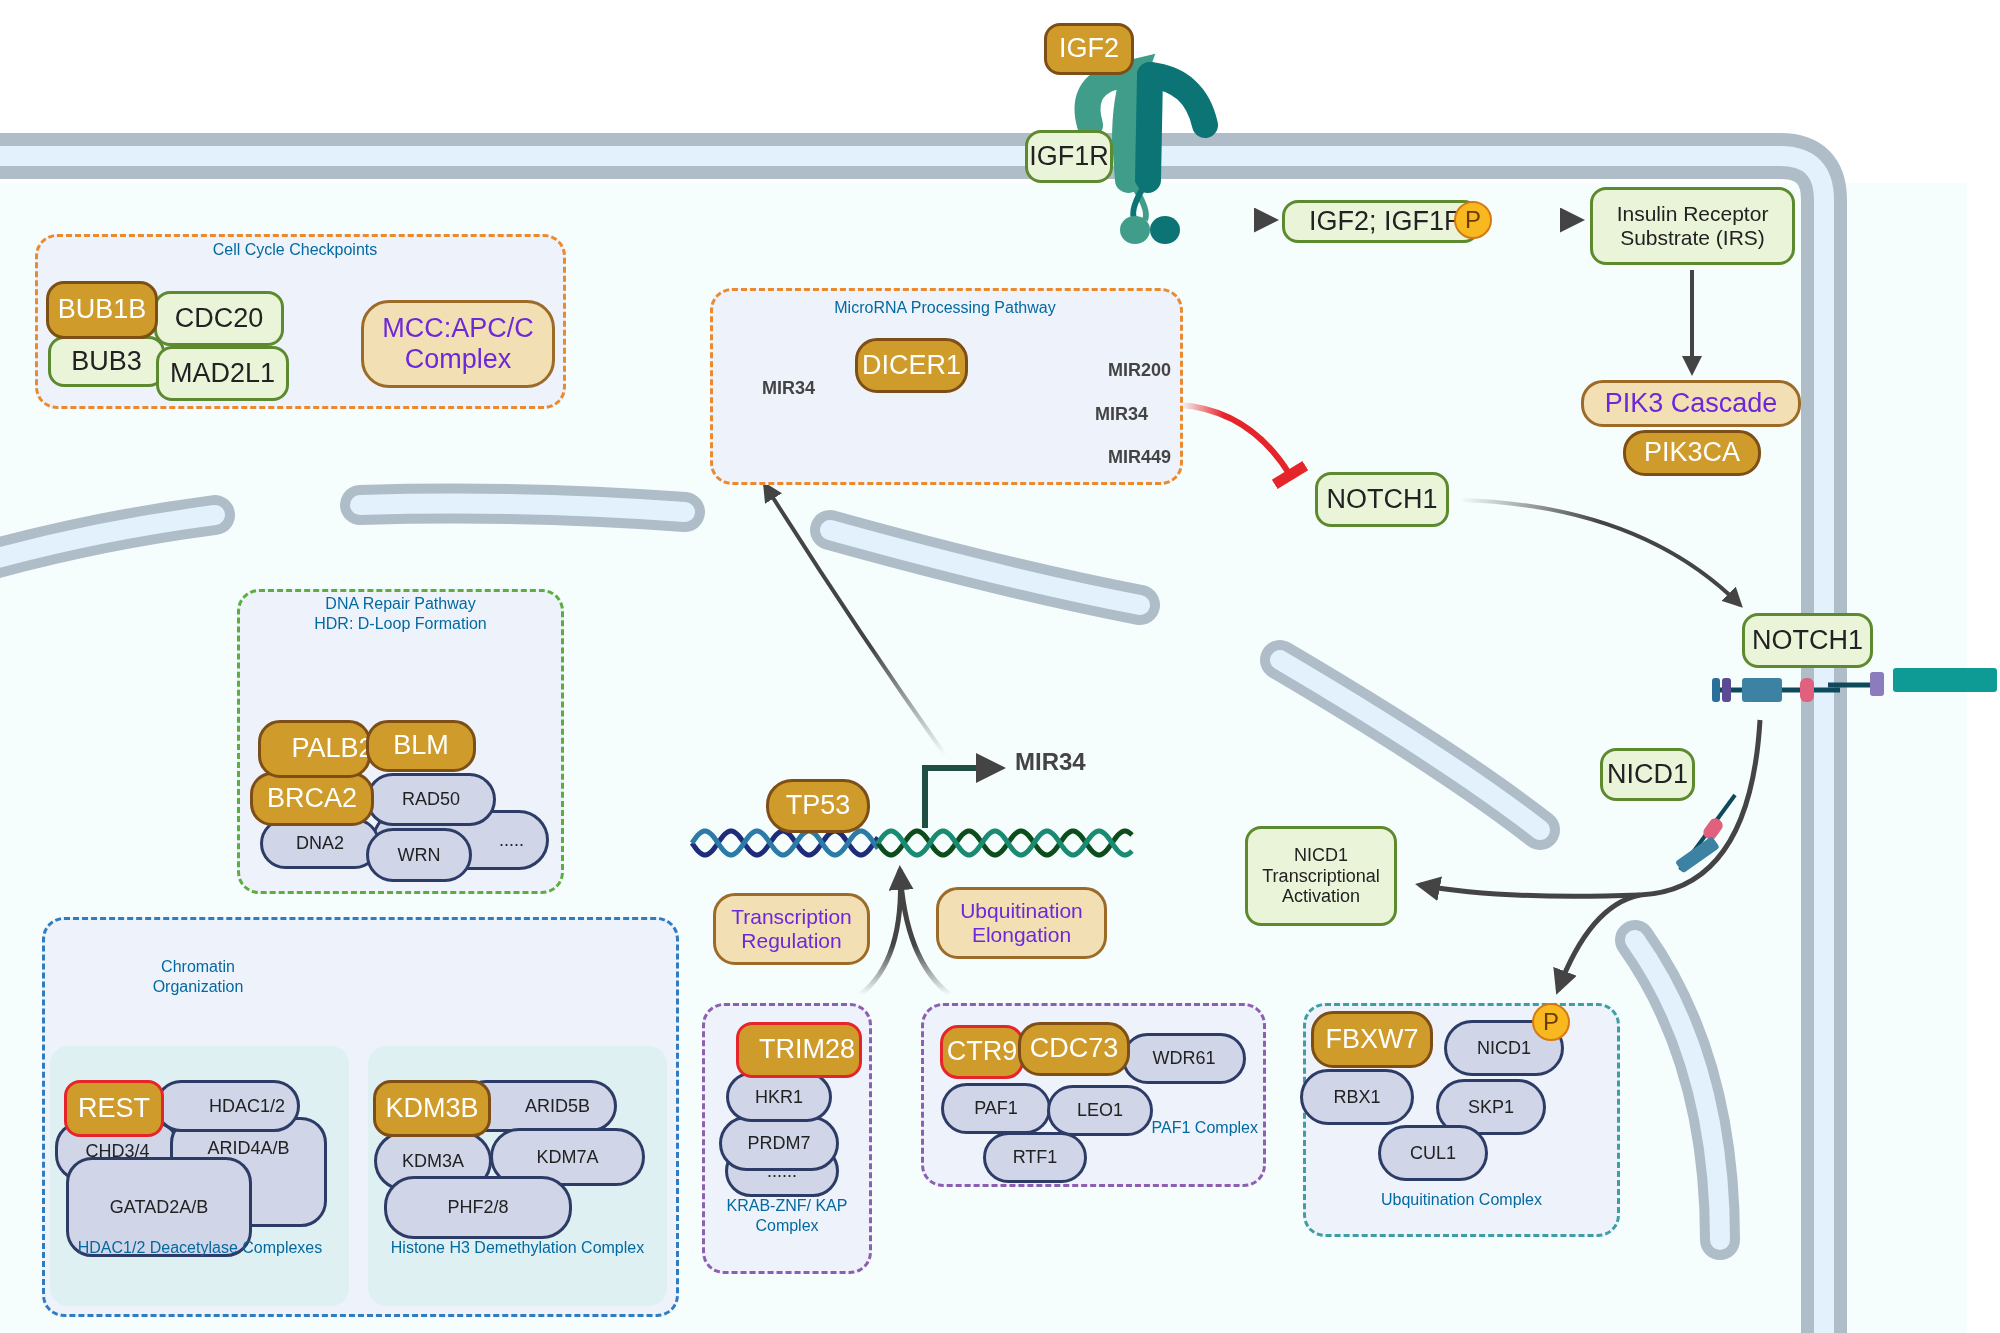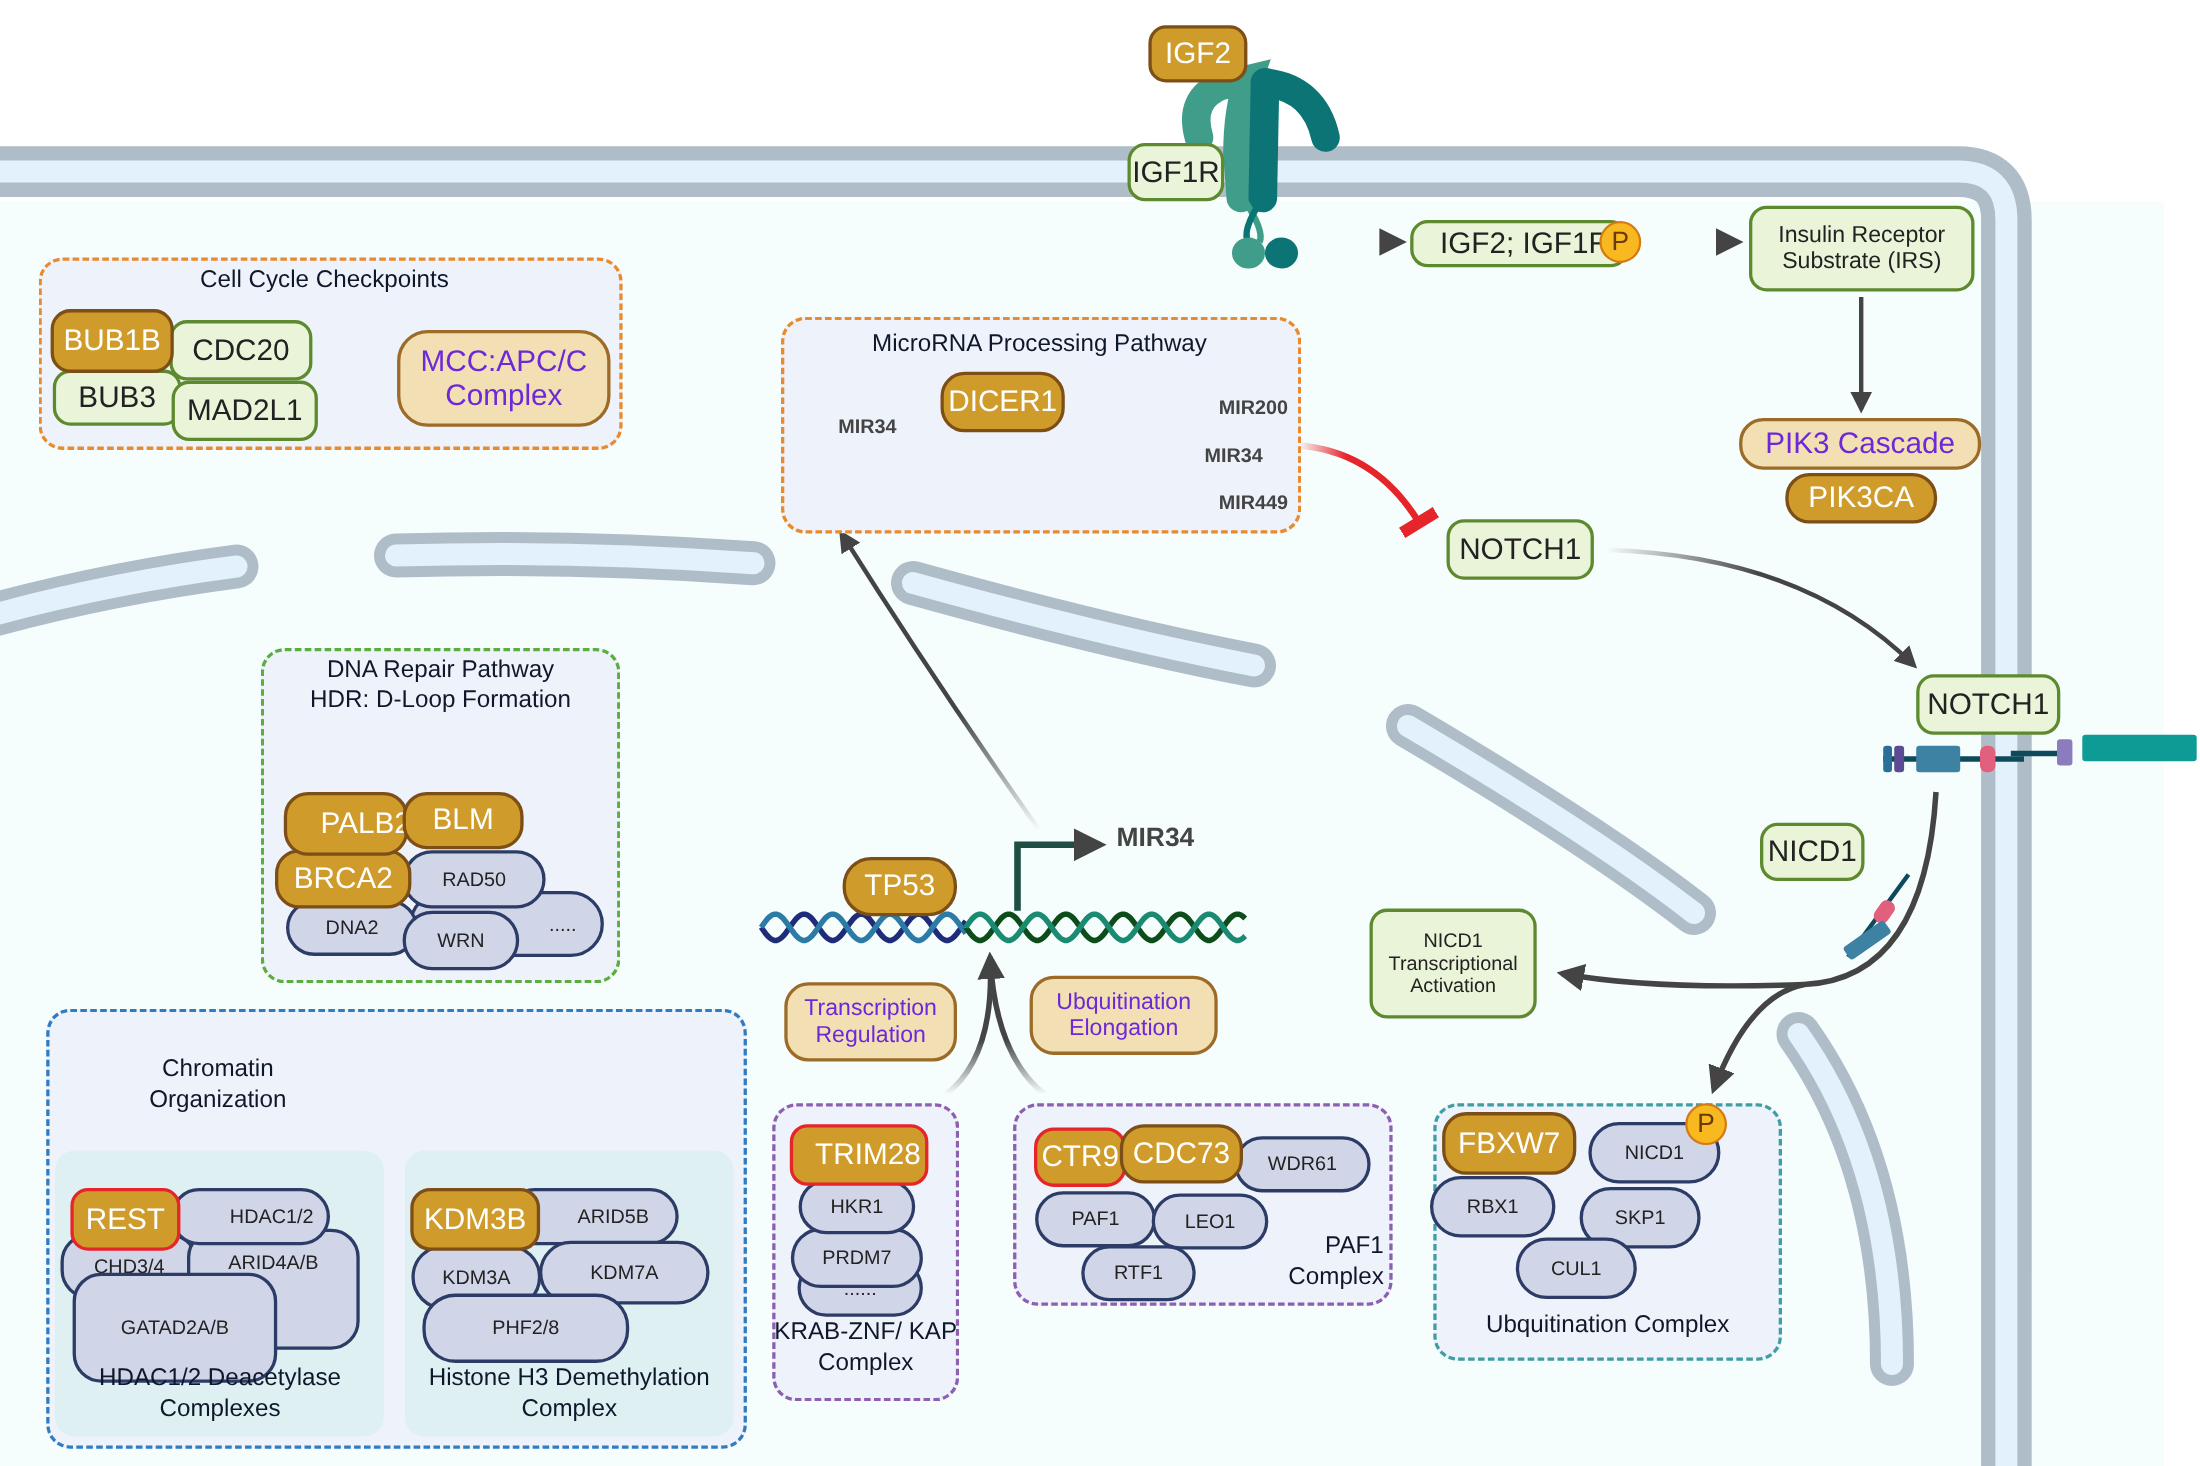--- a/index.html
+++ b/index.html
@@ -5,21 +5,21 @@
   html,body{margin:0;padding:0;}
   body{width:2000px;height:1333px;position:relative;overflow:hidden;background:#ffffff;font-family:"Liberation Sans","DejaVu Sans",sans-serif;color:#222;}
   #bg{position:absolute;left:0;top:0;width:2000px;height:1333px;}
   .node{position:absolute;box-sizing:border-box;display:flex;align-items:center;justify-content:center;text-align:center;line-height:1.15;white-space:nowrap;}
   .green{background:#eaf4d9;border:3px solid #5d8a2e;border-radius:16px;color:#222;font-size:27px;}
   .gold{background:#cf9b2a;border:3px solid #7d4f17;border-radius:22px;color:#fff;font-size:27px;}
   .gold.red{border-color:#e6252b;}
   .tan{background:#f2e0b4;border:3px solid #9b6b27;border-radius:22px;color:#6d28d9;font-size:27px;}
   .lav{background:#d0d5e8;border:3px solid #2d3c66;border-radius:30px;color:#222;font-size:18px;}
   .group{position:absolute;box-sizing:border-box;border-radius:22px;background:#eef3fb;}
-  .gtitle{position:absolute;text-align:center;font-size:22px;color:#0f172a;line-height:1.25;white-space:nowrap;}
+  .gtitle{position:absolute;text-align:center;font-size:16px;color:#0369a1;line-height:1.25;white-space:nowrap;}
   .sub{position:absolute;background:#dff0f2;border-radius:18px;}
   .mirlabel{position:absolute;font-weight:bold;font-size:18px;color:#444;}
   .pbadge{position:absolute;width:38px;height:38px;border-radius:50%;background:#f8b81f;border:2px solid #d57a12;box-sizing:border-box;display:flex;align-items:center;justify-content:center;font-size:24px;color:#6b3a07;}
 </style>
 </head>
 <body>
 
 <svg id="bg" viewBox="0 0 2000 1333">
   <defs>
     <linearGradient id="fadeR" x1="0" x2="1" y1="0" y2="0">
@@ -218,21 +218,21 @@
 
 <div class="node gold" style="left:766px;top:779px;width:104px;height:54px;border-radius:26px;">TP53</div>
 <div class="mirlabel" style="left:1015px;top:748px;font-size:24px;">MIR34</div>
 <div class="node tan" style="left:713px;top:893px;width:157px;height:72px;white-space:normal;font-size:21px;padding:0 12px;">Transcription Regulation</div>
 <div class="node tan" style="left:936px;top:887px;width:171px;height:72px;white-space:normal;font-size:21px;padding:0 14px;">Ubquitination Elongation</div>
 
 <div class="group" style="left:702px;top:1003px;width:170px;height:271px;border:3px dashed #8c5fb0;"></div>
 <div class="node lav" style="left:725px;top:1145px;width:114px;height:52px;">......</div>
 <div class="node lav" style="left:719px;top:1116px;width:120px;height:55px;">PRDM7</div>
 <div class="node lav" style="left:726px;top:1072px;width:106px;height:50px;">HKR1</div>
-<div class="node gold red" style="left:718px;top:1022px;width:126px;height:56px;border-radius:16px;padding-left:16px;">TRIM28</div>
+<div class="node gold red" style="left:736px;top:1022px;width:126px;height:56px;border-radius:16px;padding-left:16px;">TRIM28</div>
 <div class="gtitle" style="left:702px;top:1196px;width:170px;white-space:normal;">KRAB-ZNF/ KAP Complex</div>
 
 <div class="group" style="left:921px;top:1003px;width:345px;height:184px;border:3px dashed #8c5fb0;"></div>
 <div class="node lav" style="left:1122px;top:1033px;width:124px;height:51px;">WDR61</div>
 <div class="node lav" style="left:941px;top:1083px;width:110px;height:51px;">PAF1</div>
 <div class="node lav" style="left:1047px;top:1085px;width:106px;height:51px;">LEO1</div>
 <div class="node lav" style="left:983px;top:1132px;width:104px;height:51px;">RTF1</div>
 <div class="node gold red" style="left:940px;top:1025px;width:84px;height:54px;border-radius:18px;">CTR9</div>
 <div class="node gold" style="left:1018px;top:1022px;width:112px;height:54px;">CDC73</div>
 <div class="gtitle" style="left:1140px;top:1118px;width:118px;white-space:normal;text-align:right;">PAF1 Complex</div>

